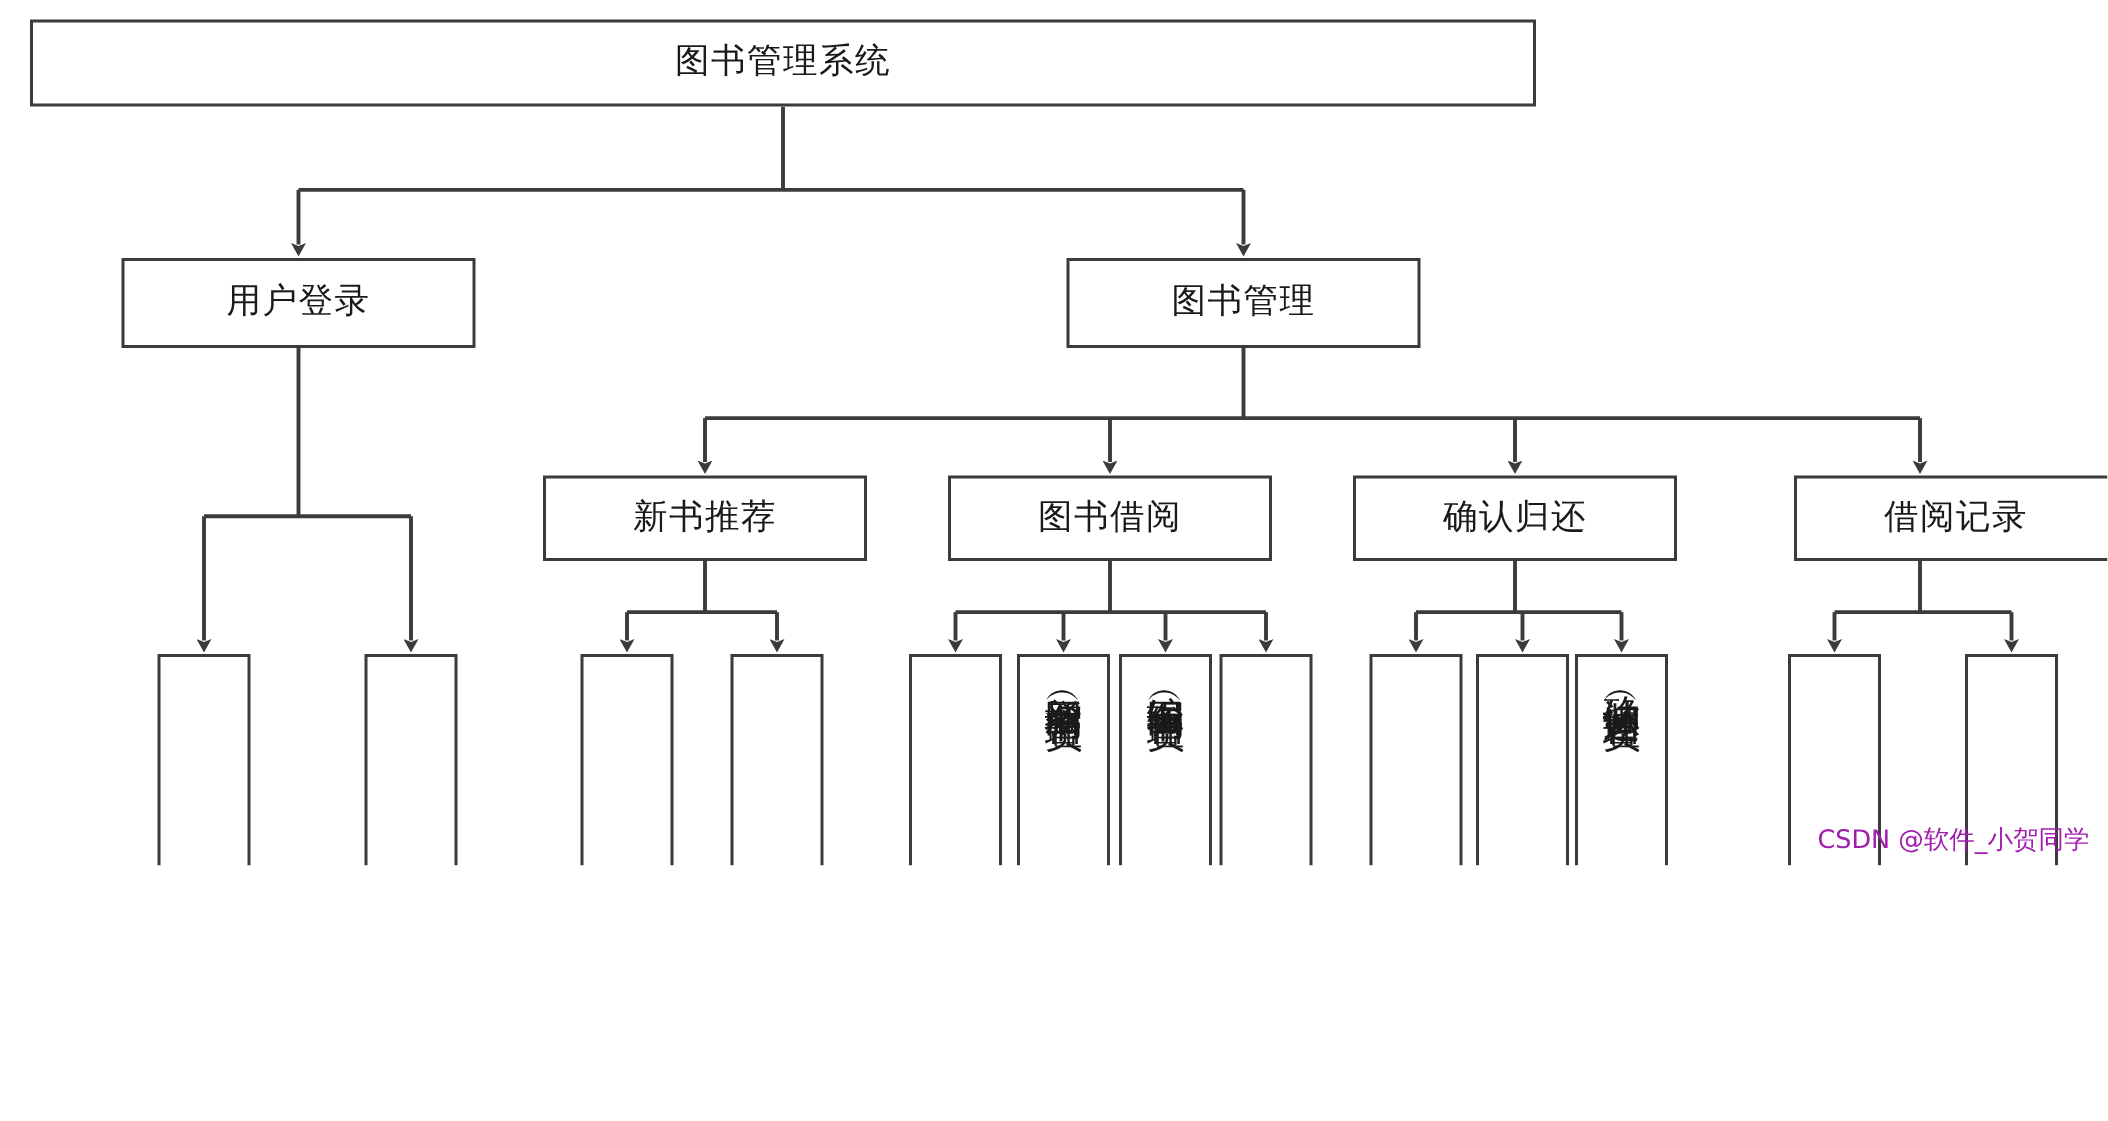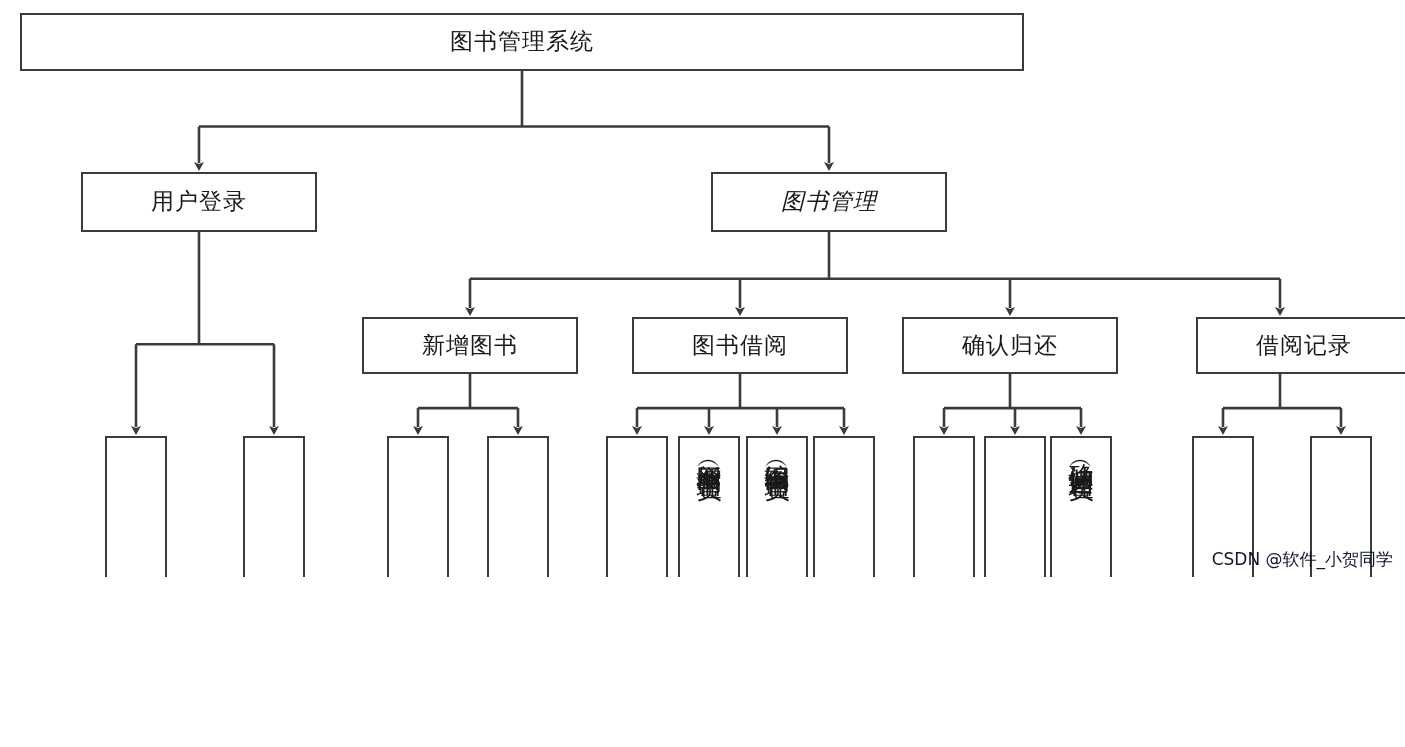--- a/index.html
+++ b/index.html
@@ -67,21 +67,21 @@
   }
   .node.vert.mid .label {
     margin-top: auto;
     margin-bottom: auto;
   }
   #watermark {
     position: absolute;
     right: 12px;
     bottom: 6px;
     font-size: 17px;
-    color: #0f172a;
+    color: #a21caf;
     z-index: 8;
     white-space: nowrap;
     pointer-events: none;
   }
 </style>
 </head>
 <body>
 
 <div id="canvas">
 
@@ -128,25 +128,25 @@
       </g>
   </svg>
 
   <div id="nodes-layer">
       <div class="node root horiz" style="left: 20px; top: 13px; width: 1004px; height: 58px;">
         <span class="label">图书管理系统</span>
       </div>
       <div class="node horiz" style="left: 81px; top: 172px; width: 236px; height: 60px;">
         <span class="label">用户登录</span>
       </div>
-      <div class="node horiz" style="left: 711px; top: 172px; width: 236px; height: 60px; font-style: italic;">
+      <div class="node horiz" style="left: 711px; top: 172px; width: 236px; height: 60px;">
         <span class="label">图书管理</span>
       </div>
       <div class="node horiz" style="left: 362px; top: 317px; width: 216px; height: 57px;">
-        <span class="label">新增图书</span>
+        <span class="label">新书推荐</span>
       </div>
       <div class="node horiz" style="left: 632px; top: 317px; width: 216px; height: 57px;">
         <span class="label">图书借阅</span>
       </div>
       <div class="node horiz" style="left: 902px; top: 317px; width: 216px; height: 57px;">
         <span class="label">确认归还</span>
       </div>
       <div class="node horiz" style="left: 1196px; top: 317px; width: 216px; height: 57px;">
         <span class="label">借阅记录</span>
       </div>

